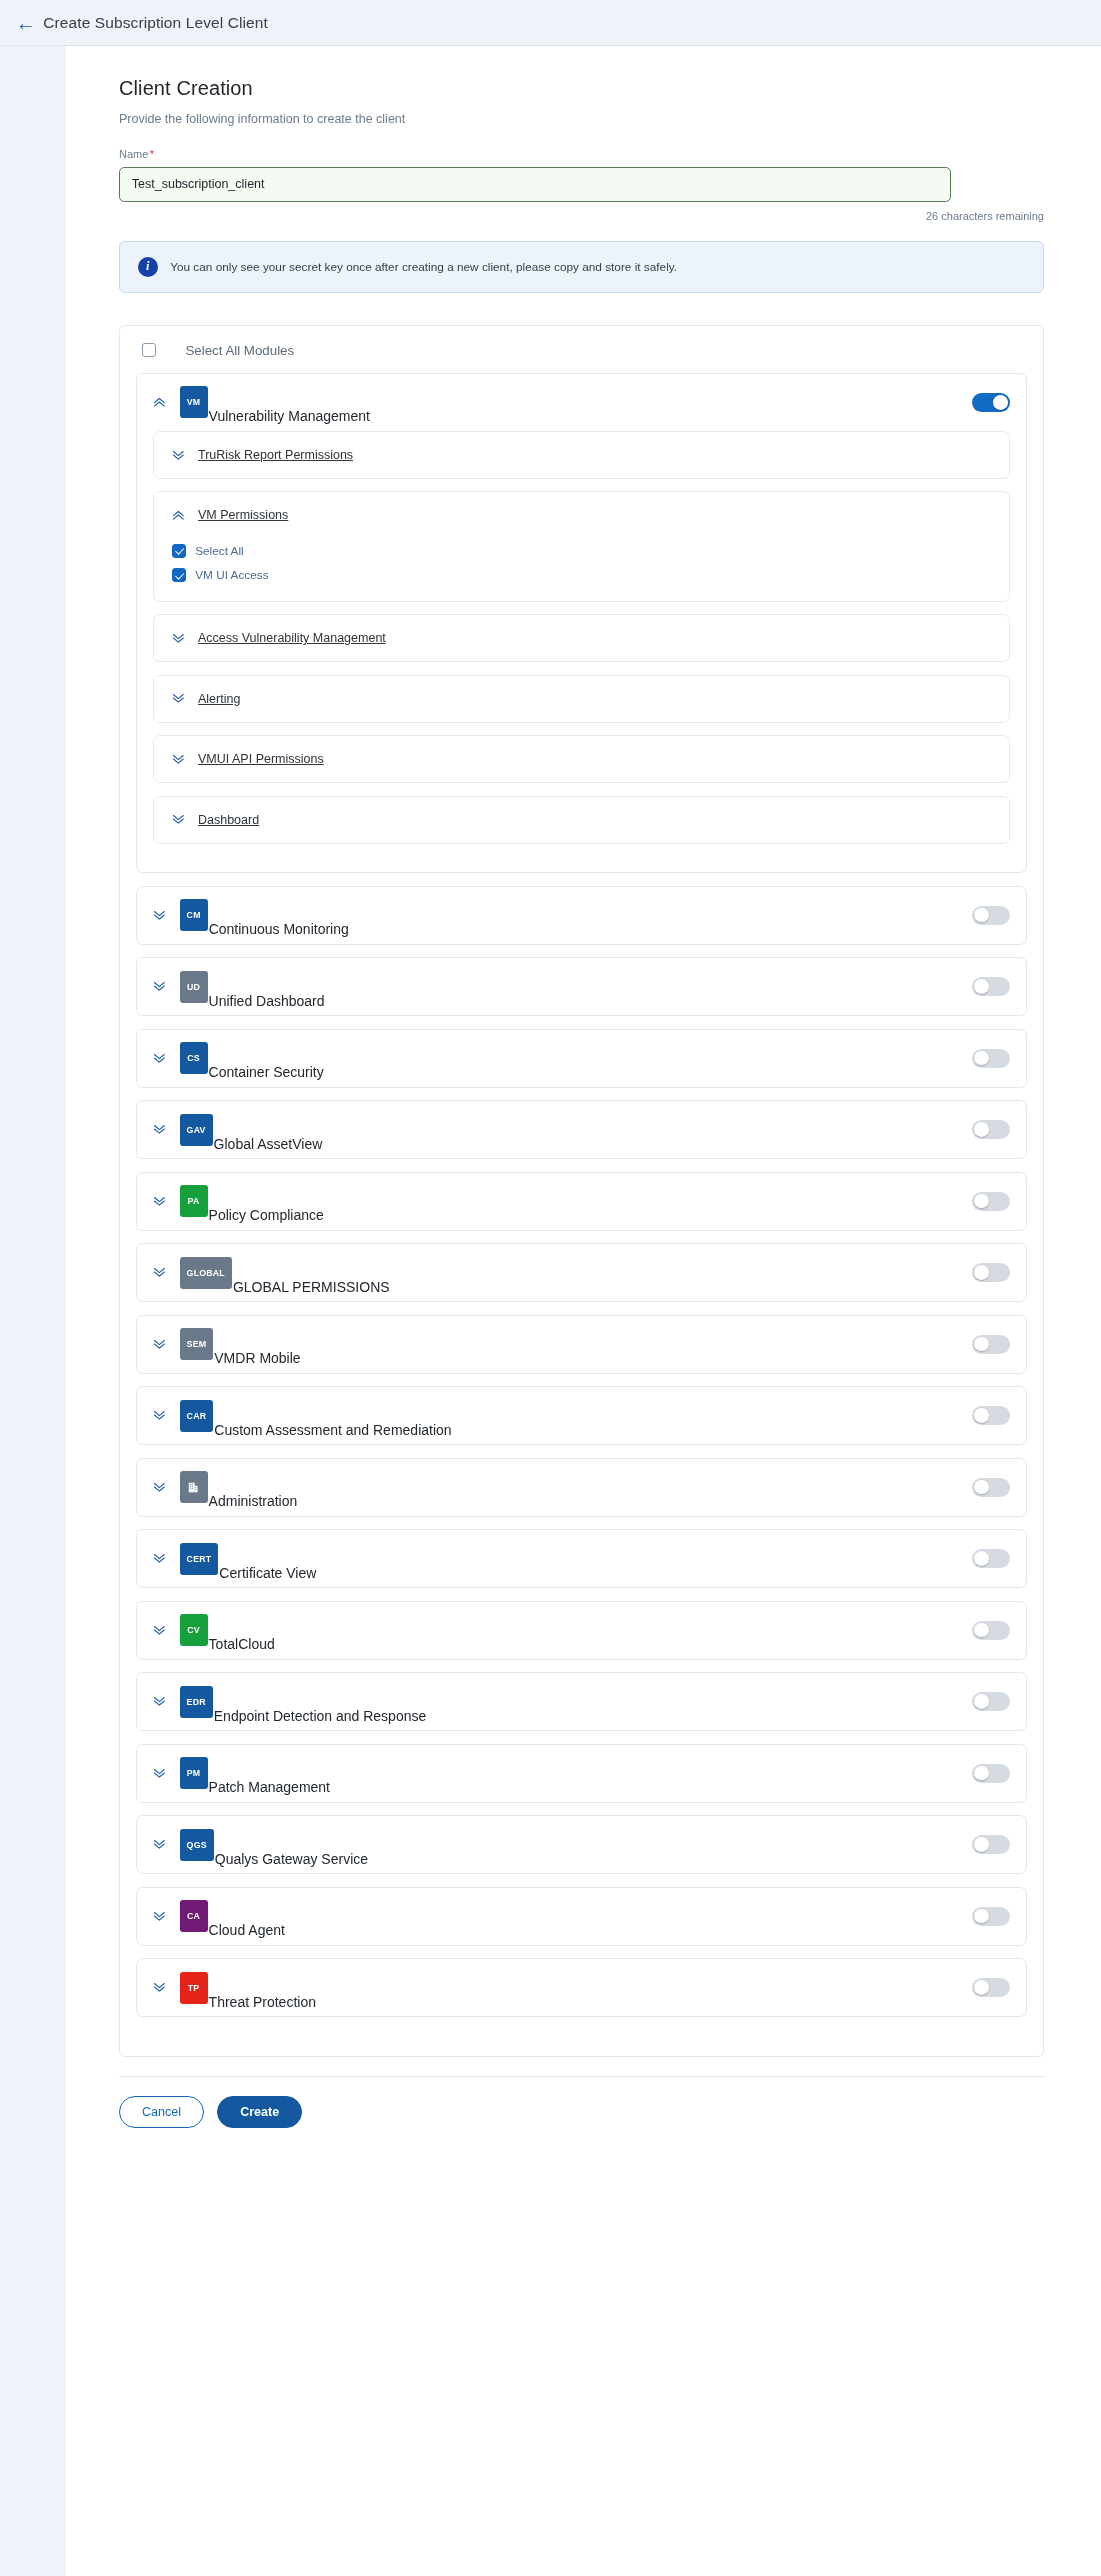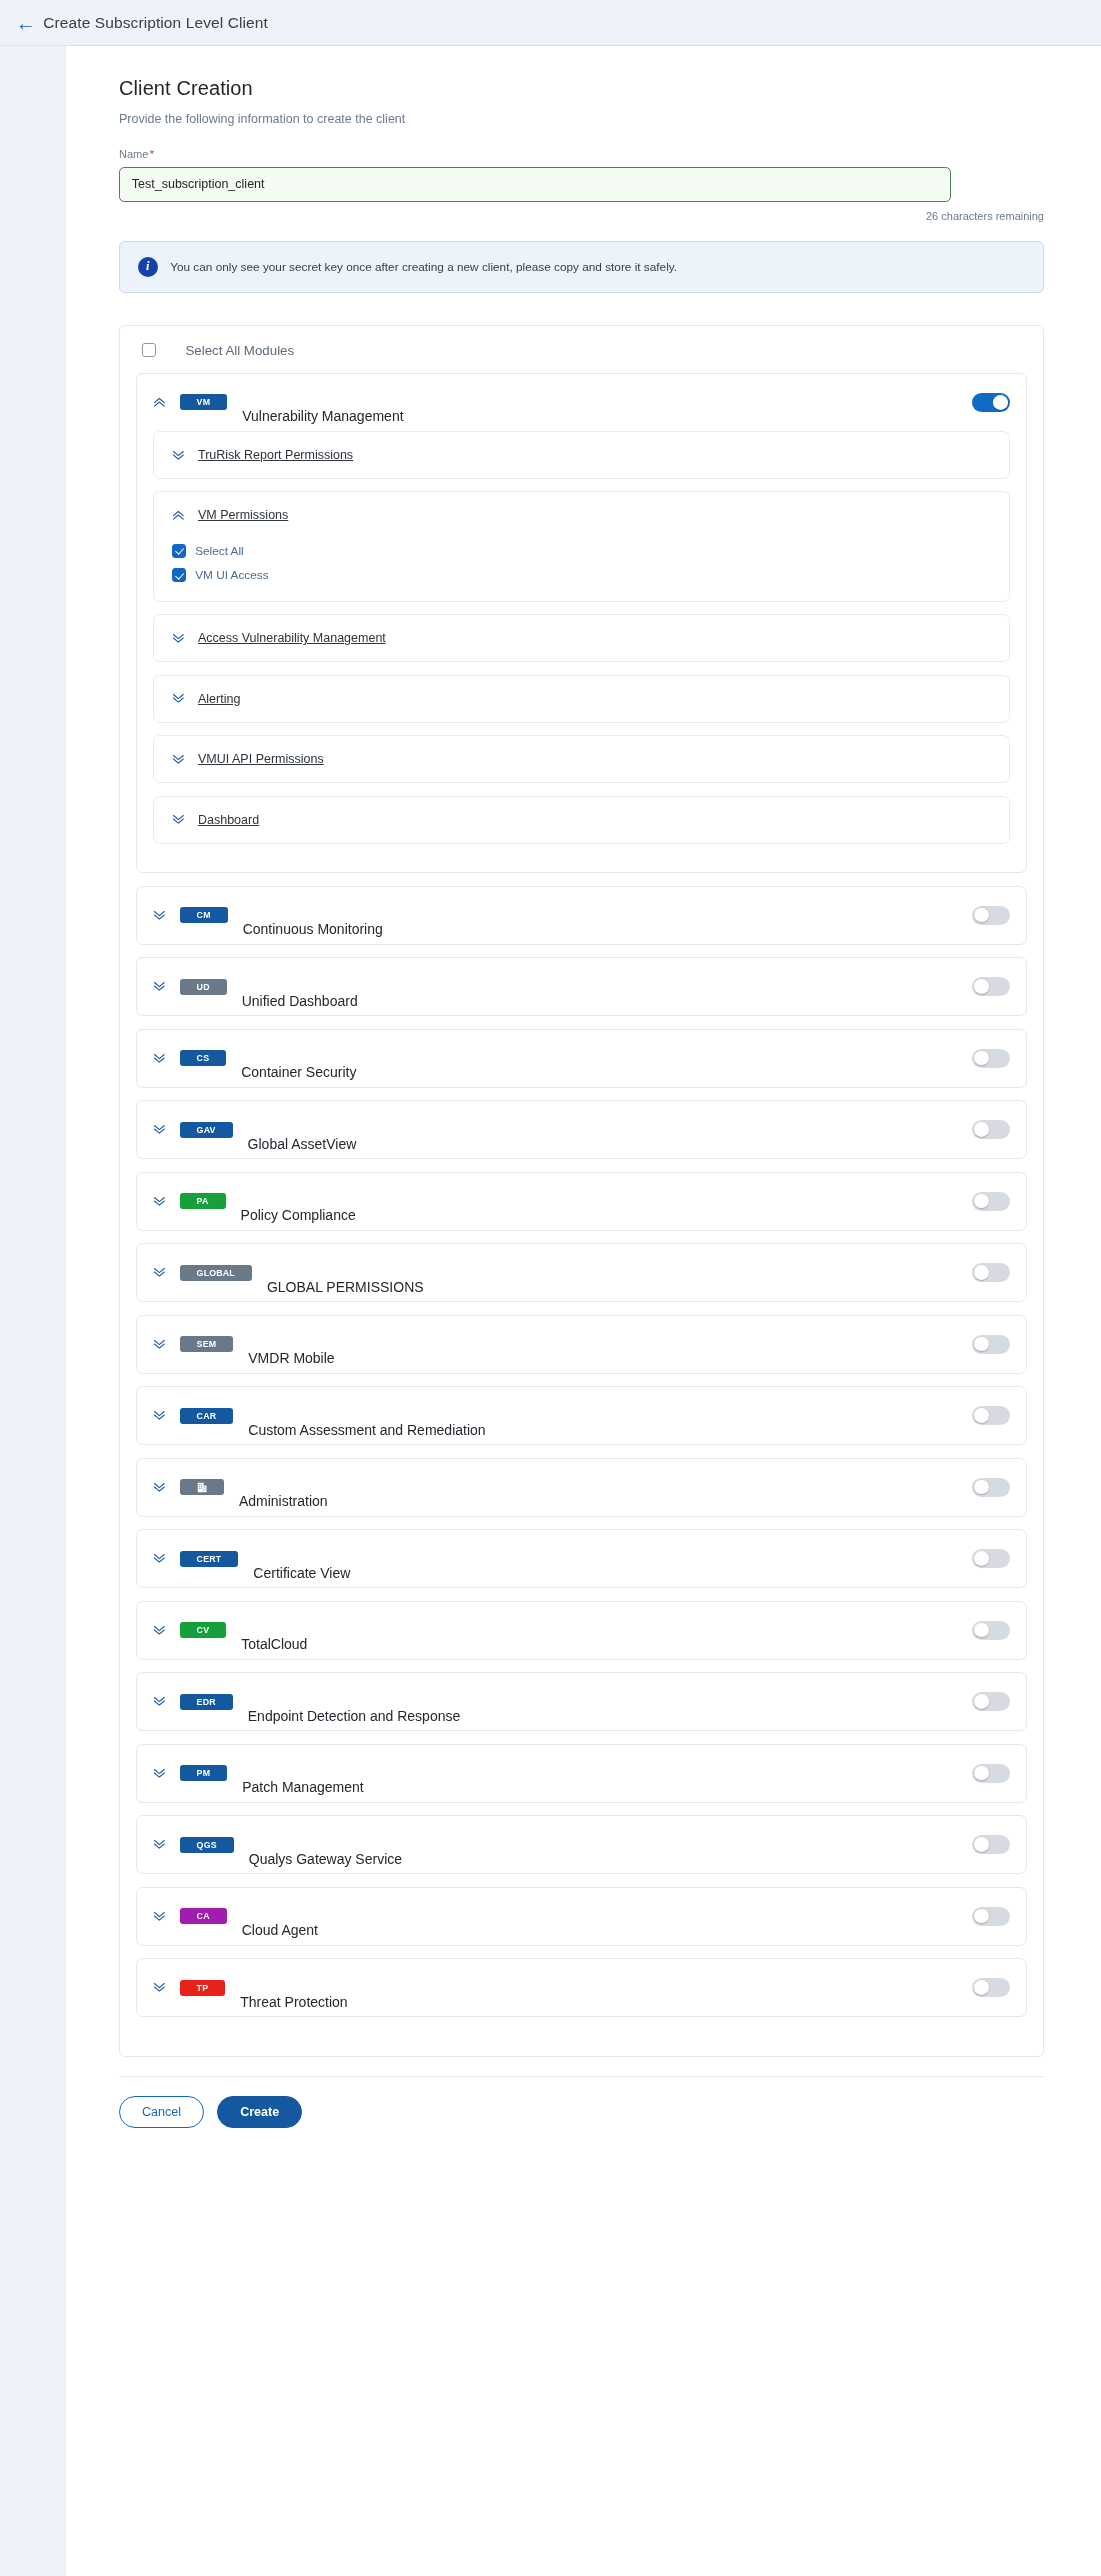--- a/index.html
+++ b/index.html
@@ -200,31 +200,31 @@
     display:flex; align-items:center; justify-content:center;
     color: #1e5aa8;
     cursor: pointer;
     margin-right: 10.3px;
   }
   .chev svg { display:block; }
 
   .badge {
     flex: 0 0 auto;
     min-width: 28px;
-    height: 16px;
+    height: 32px;
     border-radius: 2.9px;
     color: #fff;
     font-size: 8.8px;
     font-weight: bold;
     letter-spacing: 0.2px;
     display: flex;
     align-items: center;
     justify-content: center;
-    padding: 0 17px;
-    margin-right: 15px;
+    padding: 0 7px;
+    margin-right: 1px;
   }
   .badge.icon-badge { font-size: 11px; font-weight: normal; }
 
   .mod-name {
     font-size: 14px;
     color: #22282e;
     flex: 1 1 auto;
     margin-top: 28px;
   }
 
@@ -647,21 +647,21 @@
               </div>
             </div>
           </div>
           <div class="mod-card">
             <div class="mod-head">
               <div class="chev">
                 <svg width="14.7" height="14.7" viewBox="0 0 20 21" fill="none" stroke="#1e5aa8" stroke-width="1.6" stroke-linecap="round" stroke-linejoin="round">
                   <path d="M3 5 L10 11 L17 5 M3 10 L10 16 L17 10"></path>
                 </svg>
               </div>
-              <div class="badge" style="background: #a21caf;">CA</div>
+              <div class="badge" style="background: #701a75;">CA</div>
               <div class="mod-name">Cloud Agent</div>
               <div class="toggle">
                 <span class="knob"></span>
               </div>
             </div>
           </div>
           <div class="mod-card">
             <div class="mod-head">
               <div class="chev">
                 <svg width="14.7" height="14.7" viewBox="0 0 20 21" fill="none" stroke="#1e5aa8" stroke-width="1.6" stroke-linecap="round" stroke-linejoin="round">

